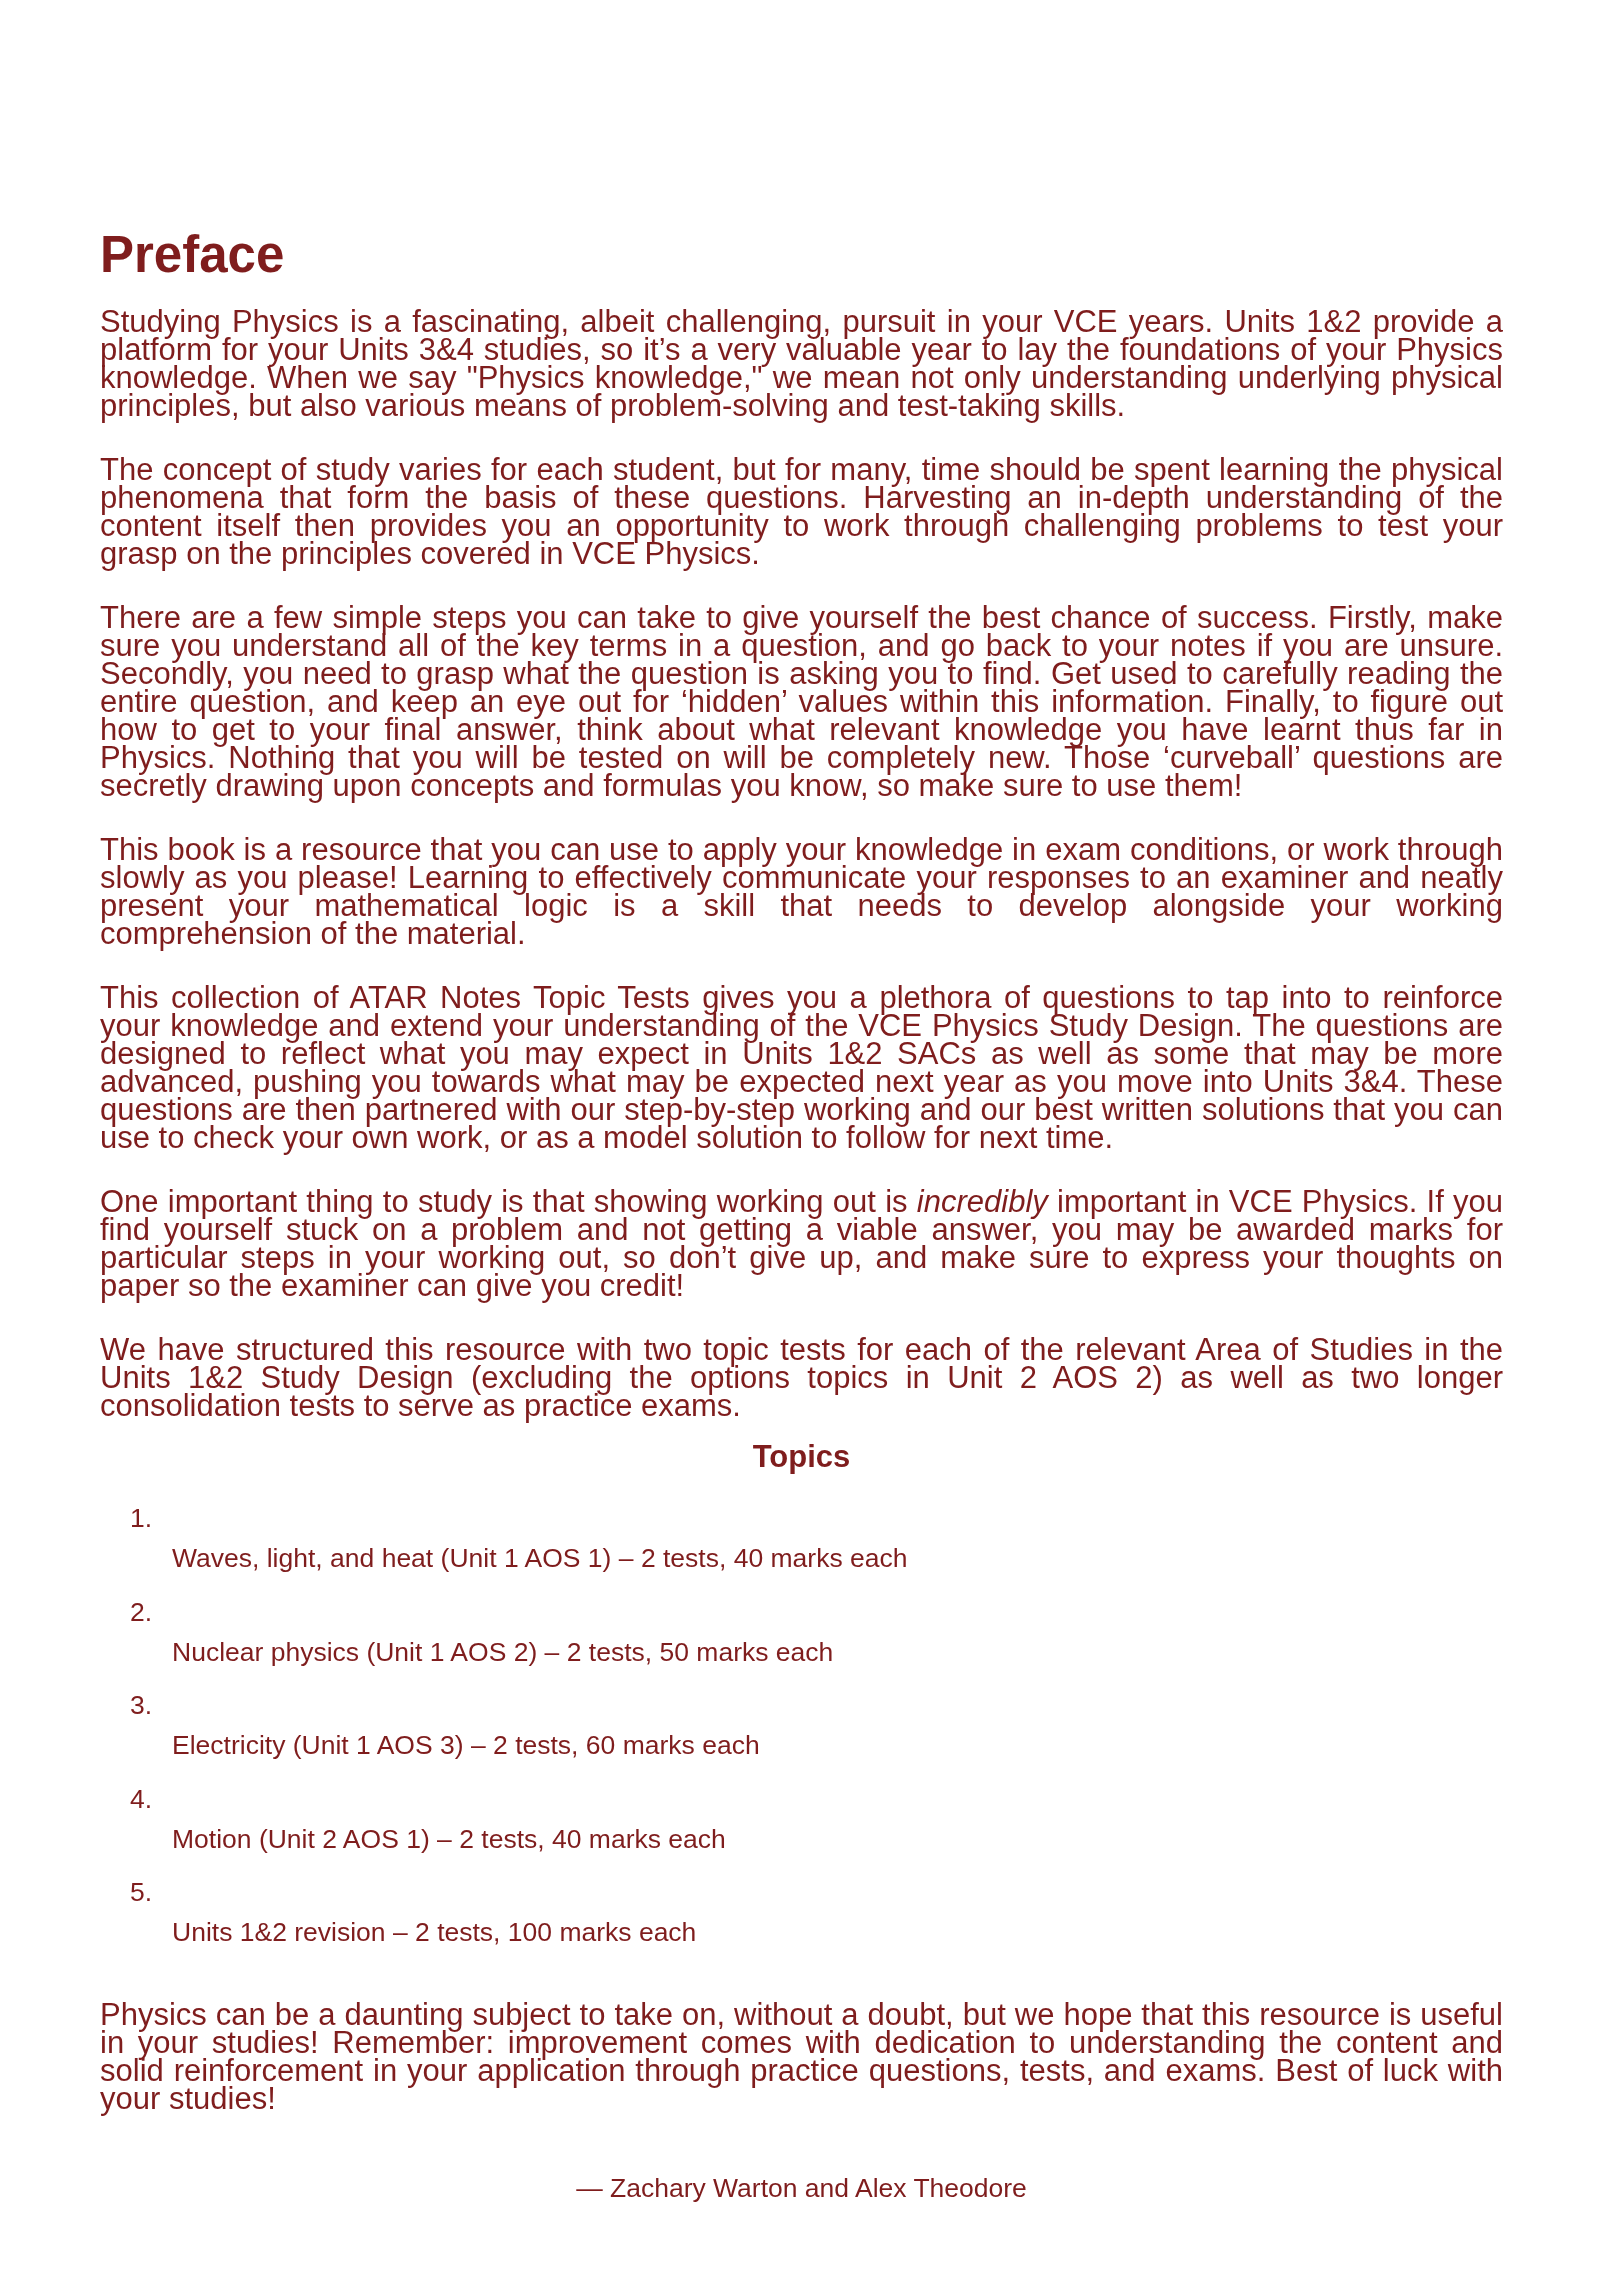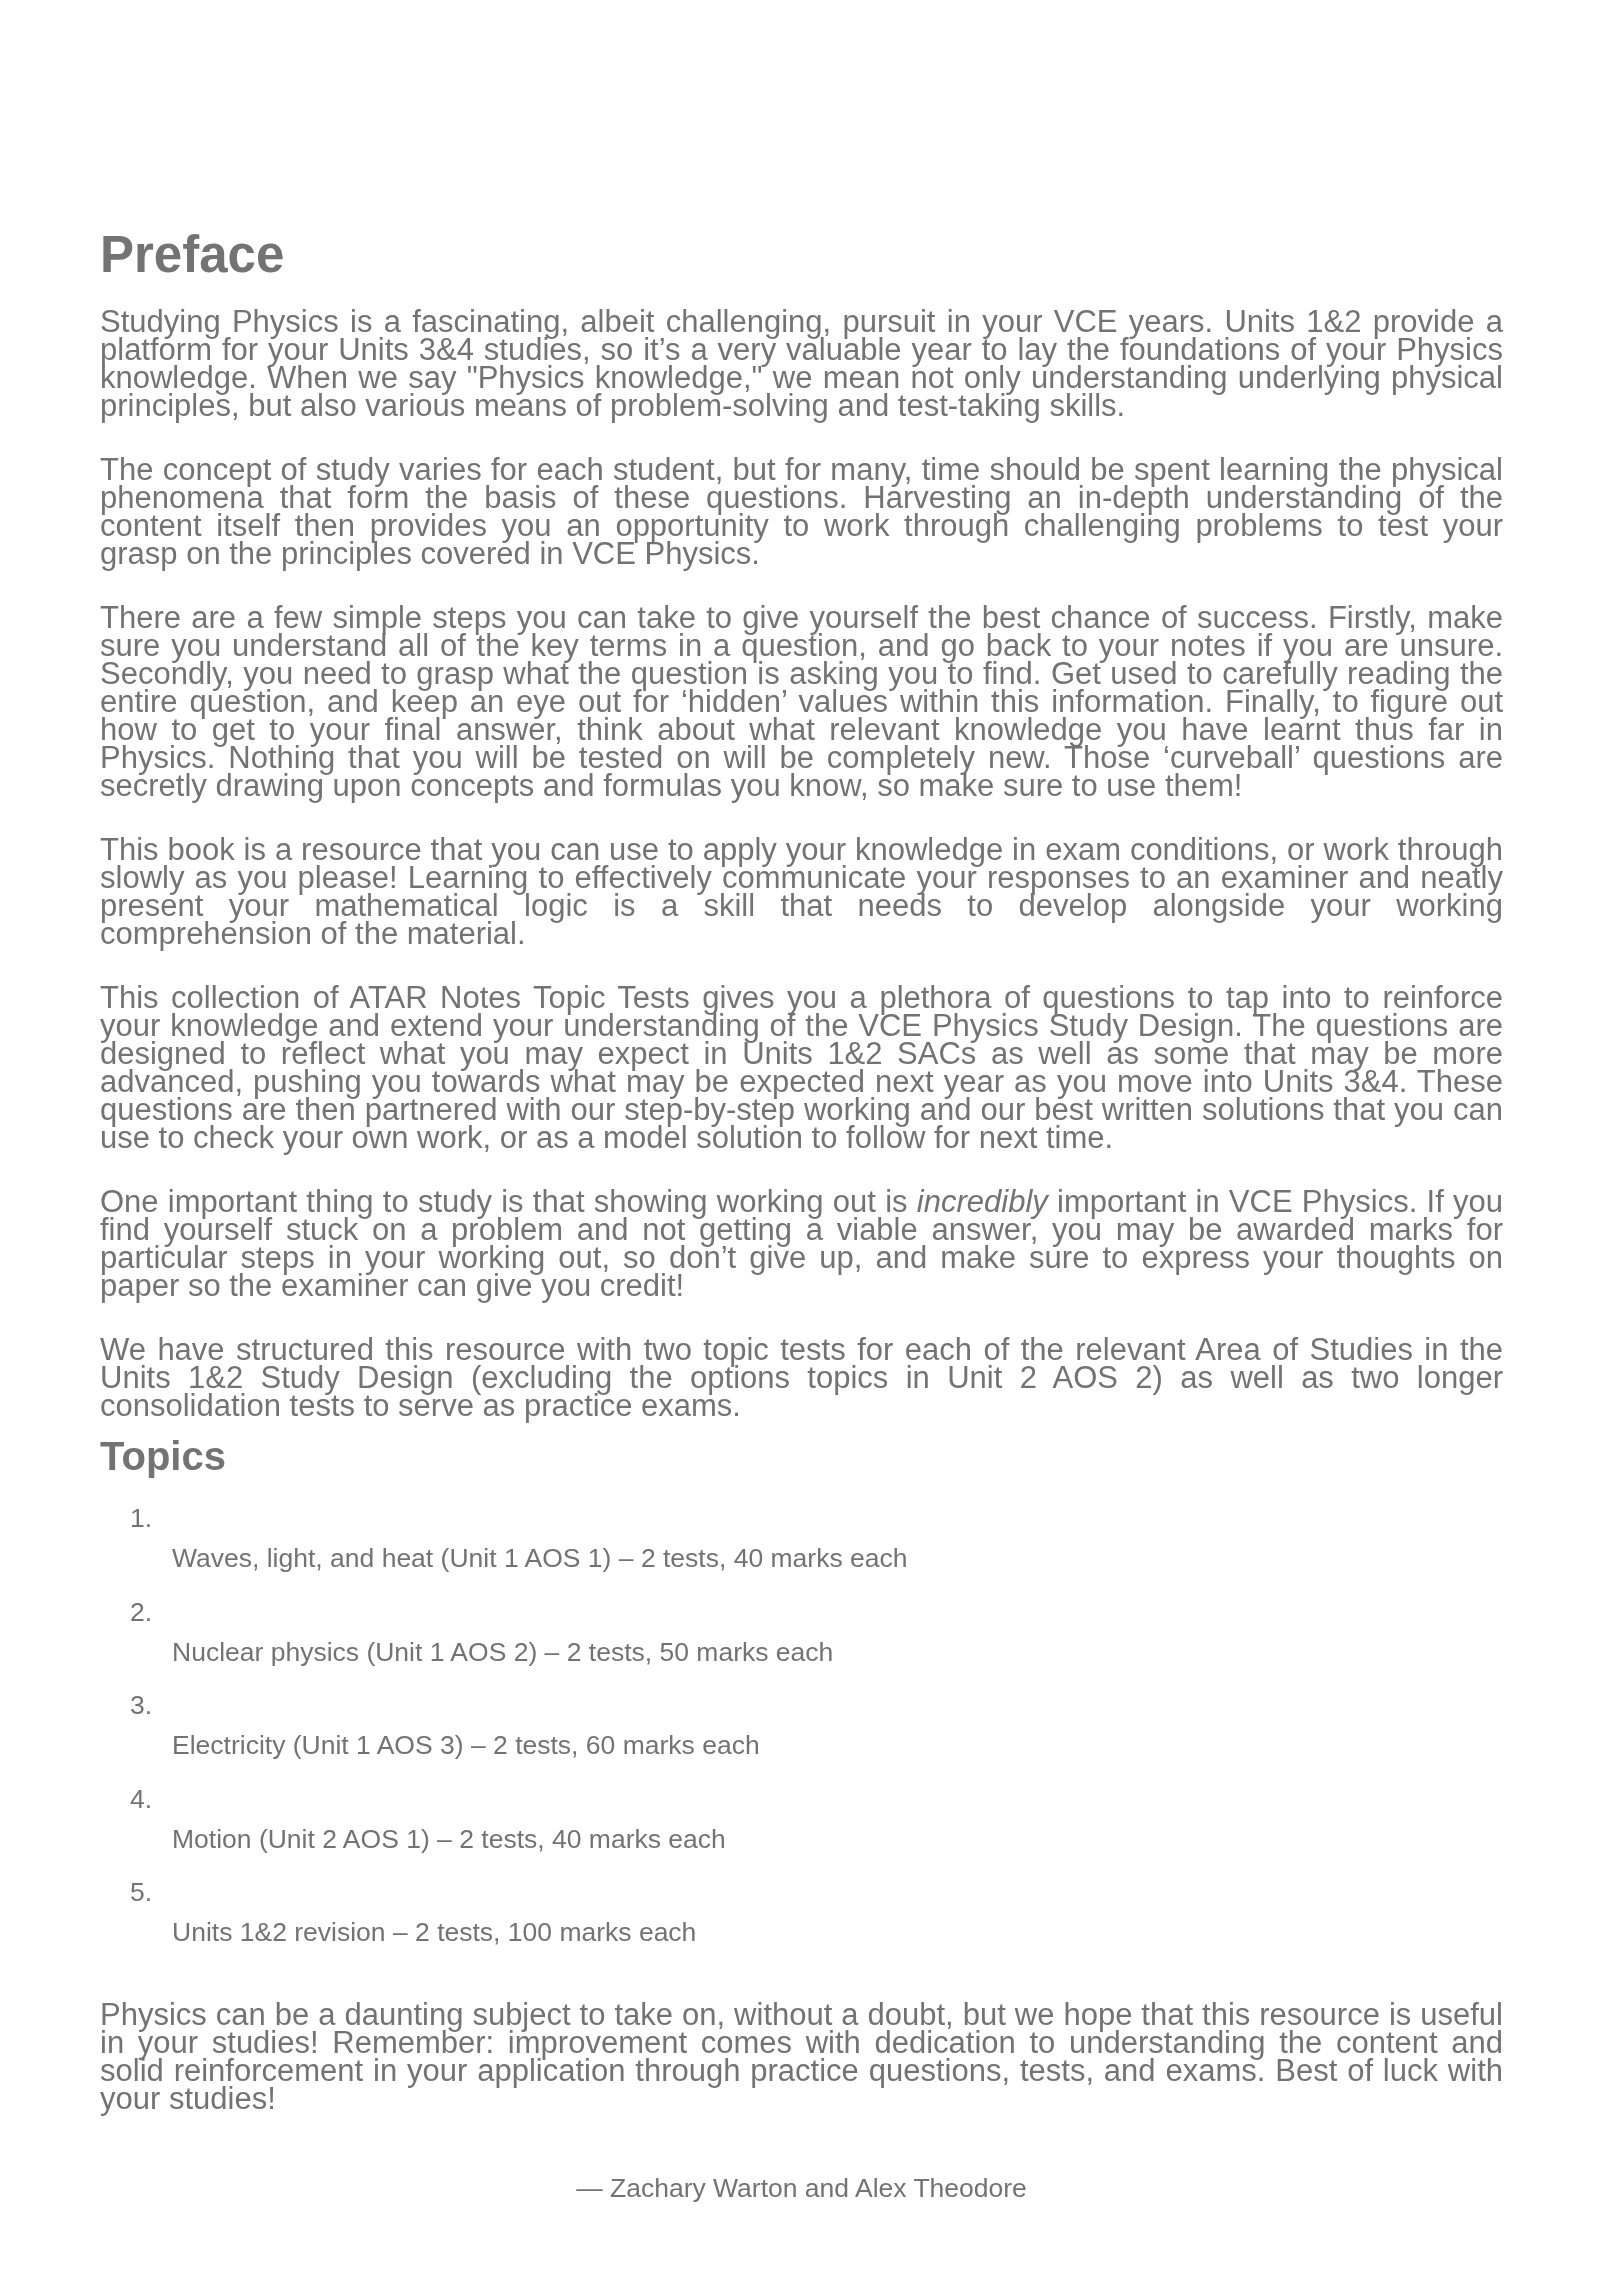--- a/index.html
+++ b/index.html
@@ -5,21 +5,21 @@
   html, body {
     margin: 0;
     padding: 0;
     background: #ffffff;
   }
   .page {
     position: relative;
     width: 1621px;
     height: 2293px;
     background: #ffffff;
-    color: #737373;
+    color: #7f1d1d;
     font-family: "Liberation Sans", "DejaVu Sans", sans-serif;
     box-sizing: border-box;
     padding: 227px 118px 0 100px;
     overflow: hidden;
   }
   .title {
     font-size: 51px;
     font-weight: bold;
     line-height: 1.1;
     margin: 0 0 24.5px 0;
@@ -27,24 +27,25 @@
   }
   .body-par {
     font-size: 31px;
     line-height: 28px;
     text-align: justify;
     margin: 0 0 36px 0;
   }
   .body-par em {
   }
   .topics-heading {
-    font-size: 40px;
+    font-size: 31px;
     font-weight: bold;
     line-height: 37px;
     margin: -17.6px 0 29px 0;
+    text-align: center;
   }
   .topic-list {
     margin: 0 0 55px 0;
   }
   .topic-item {
     display: flex;
     font-size: 26.5px;
     line-height: 28px;
     margin: 0 0 25.5px 0;
   }

